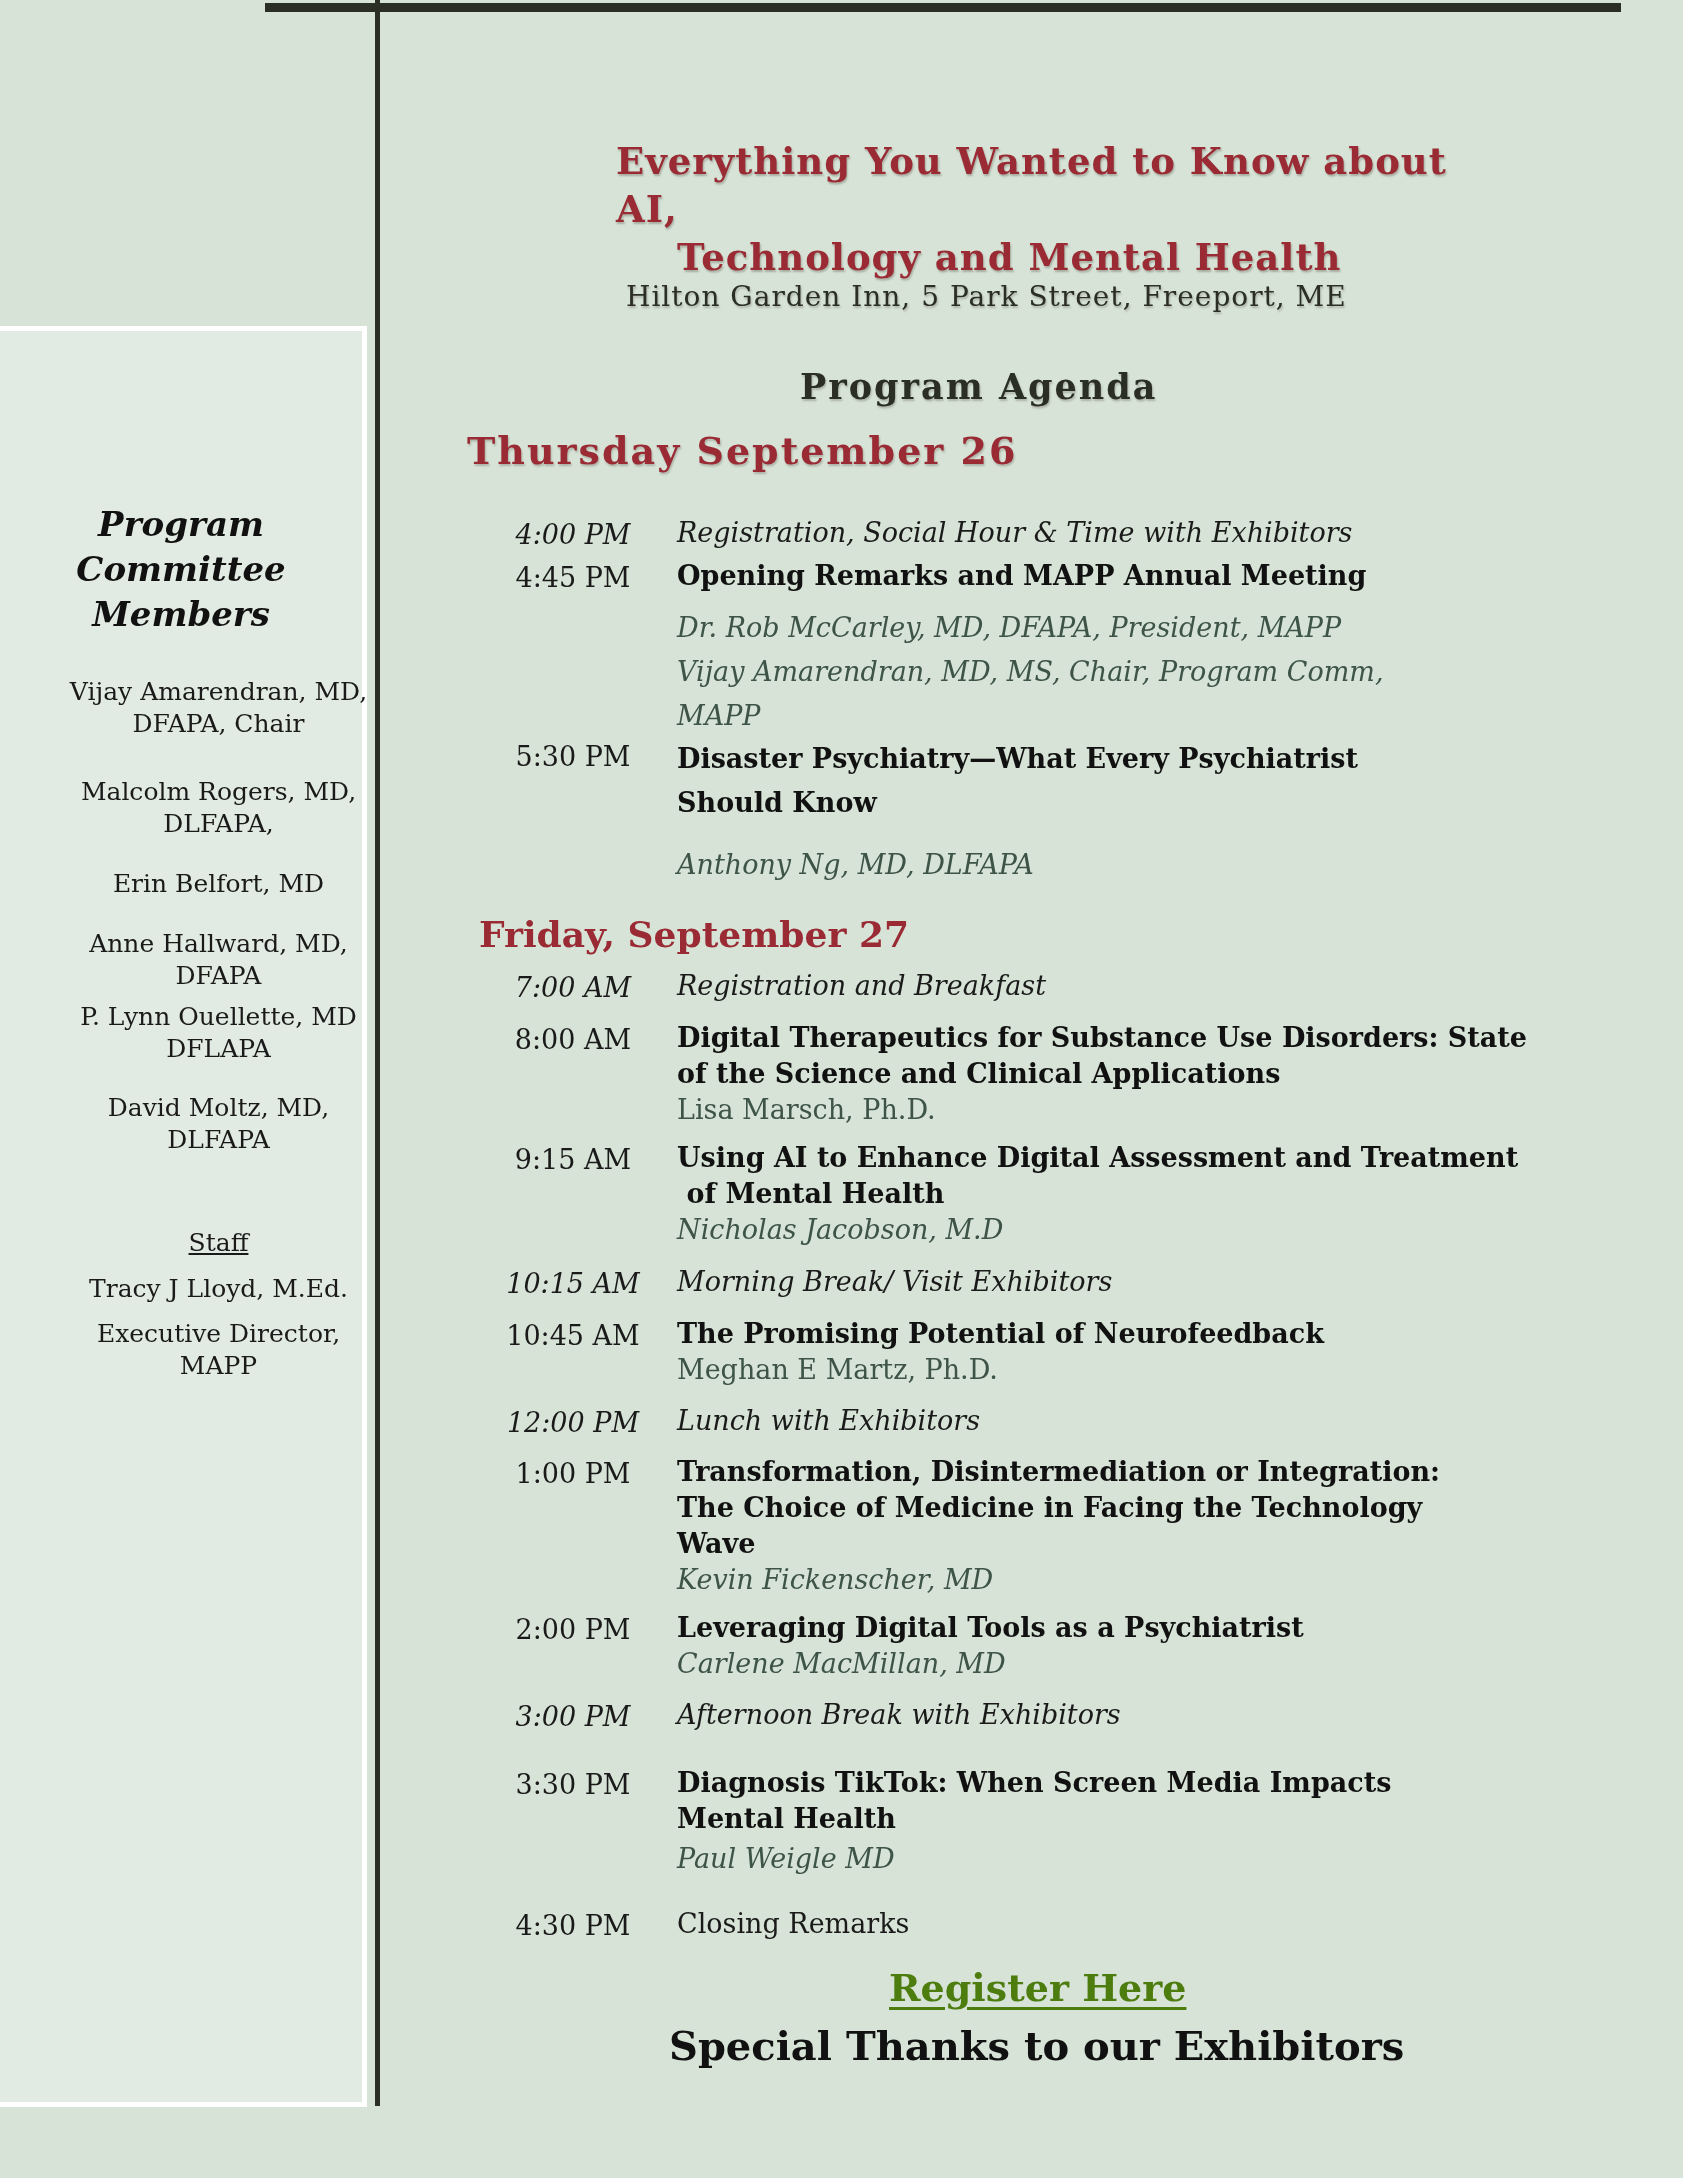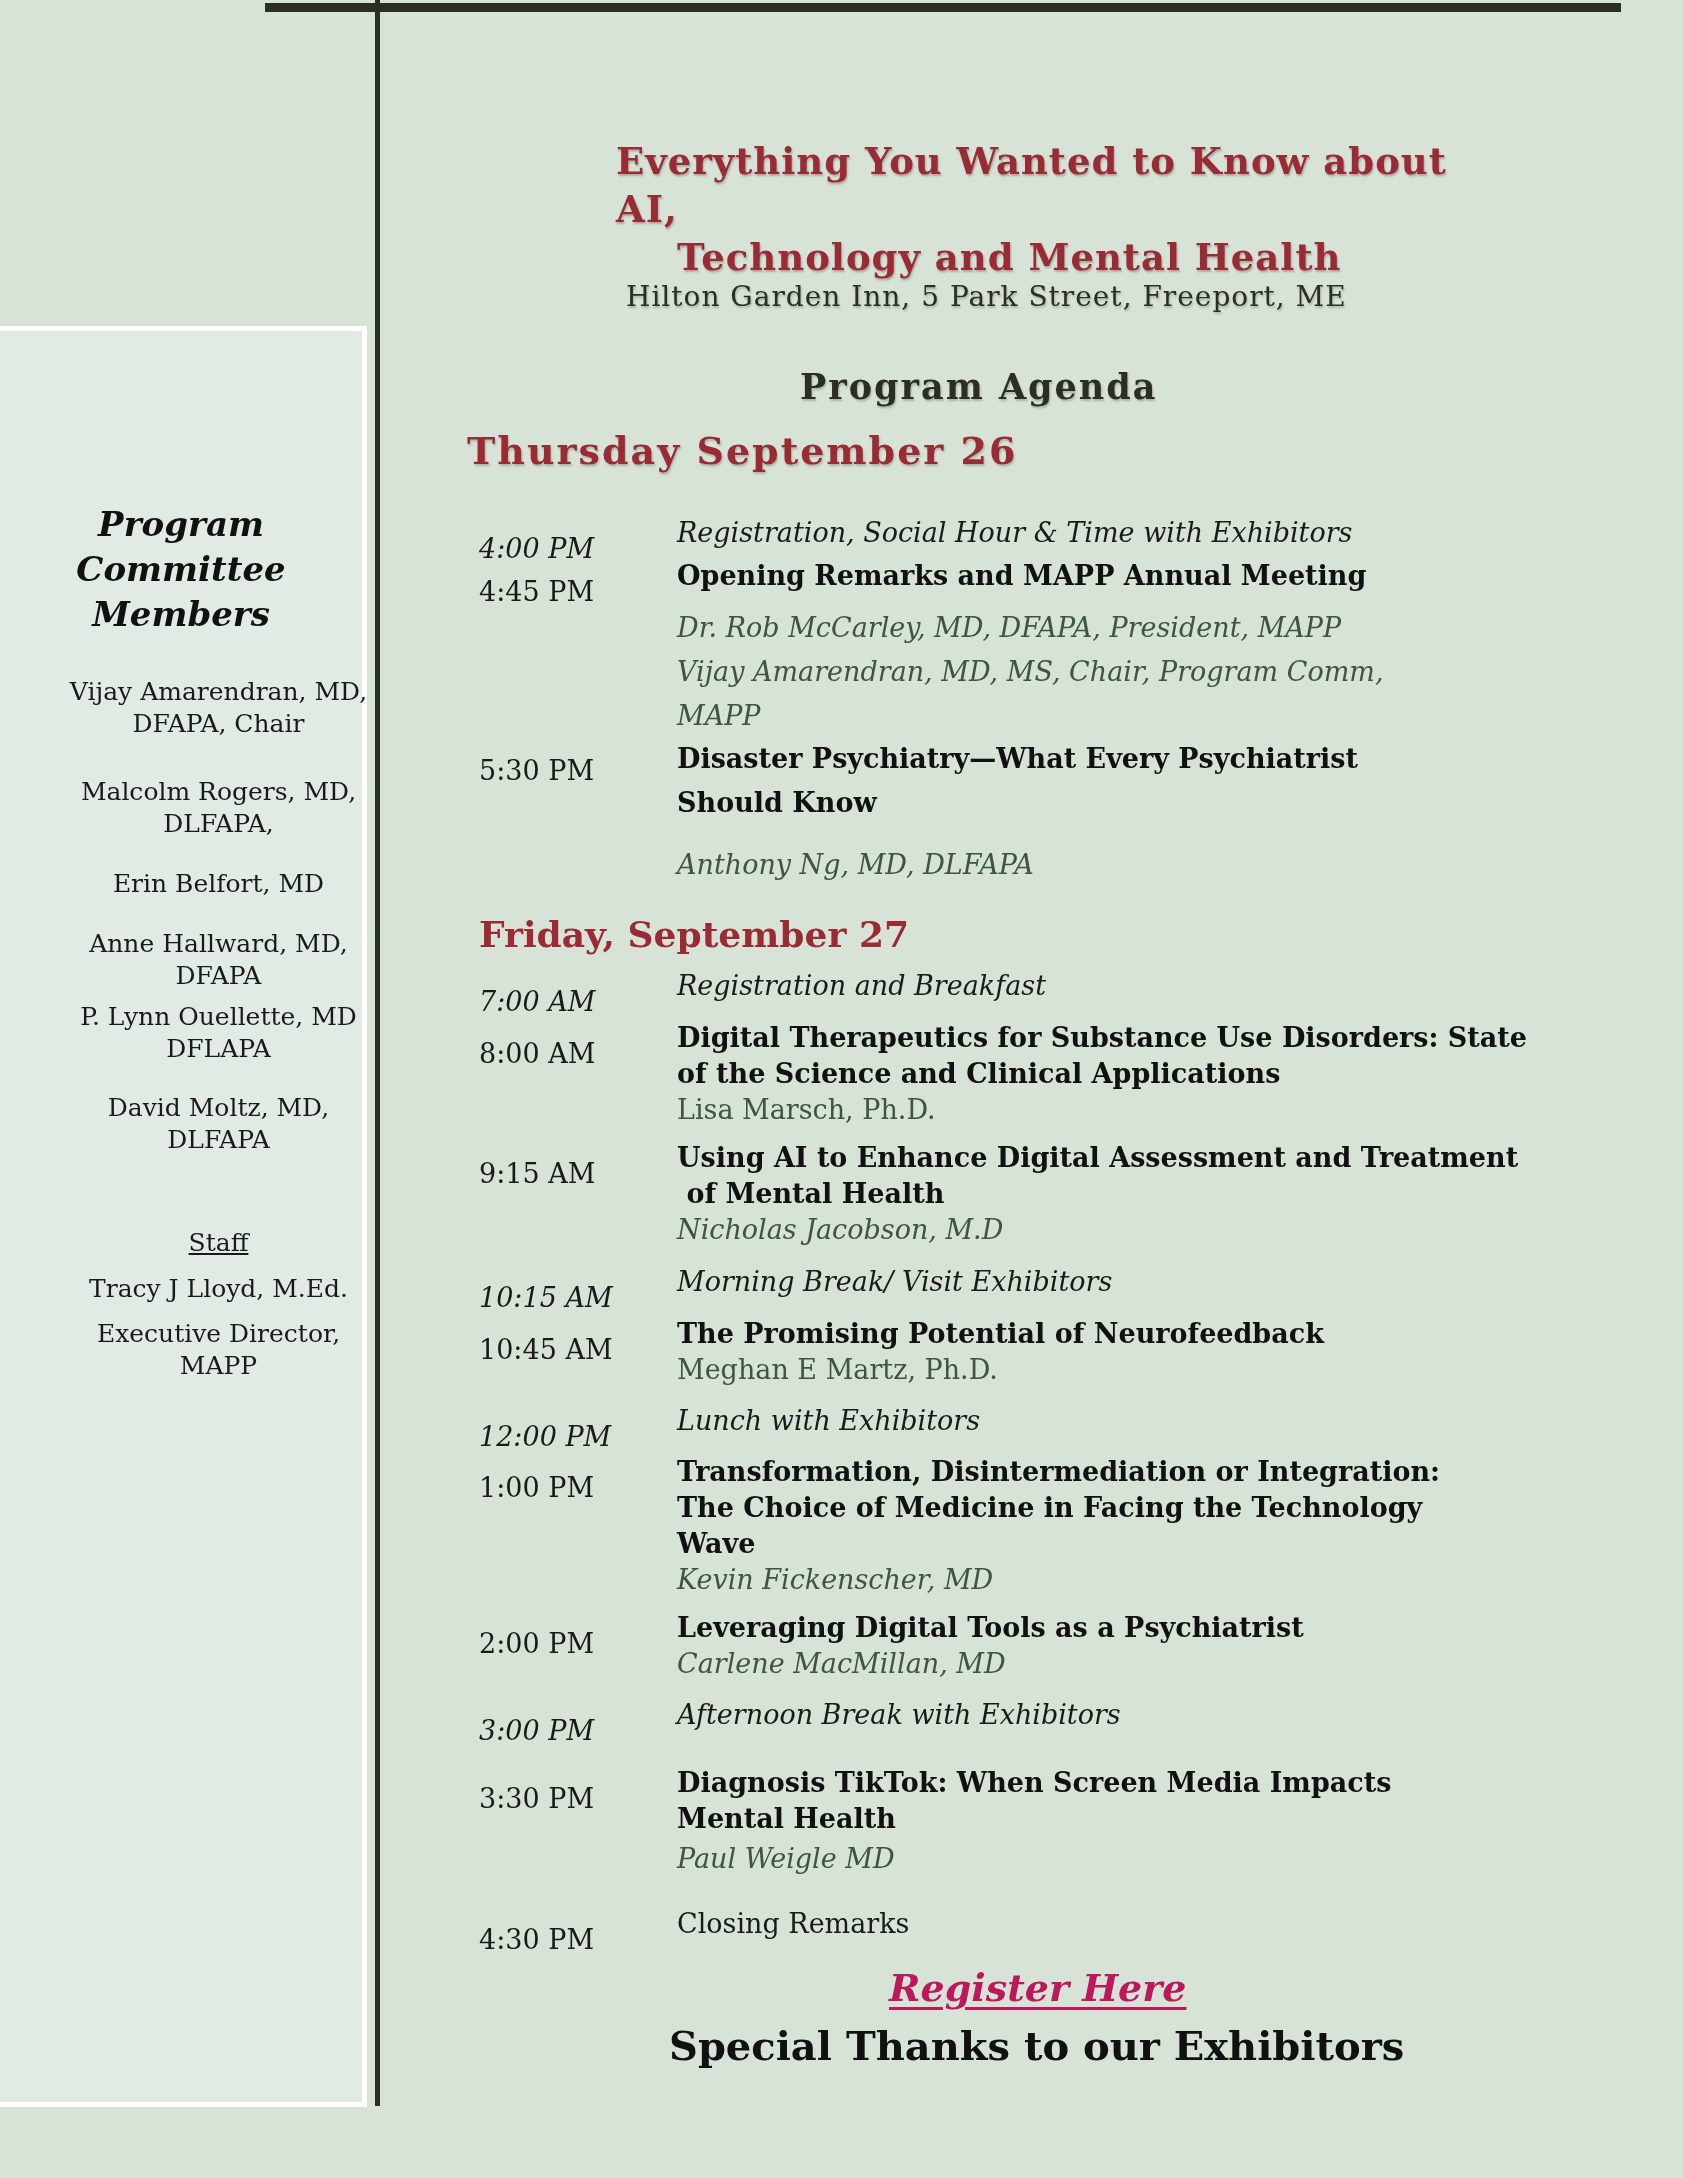--- a/index.html
+++ b/index.html
@@ -74,23 +74,23 @@
   .day-heading {
     position: absolute;
     font-family: "DejaVu Serif", serif;
     font-weight: bold; color: #9a2a33;
   }
   .day-thu { left: 467px; top: 428px; font-size: 38px; letter-spacing: 2px; text-shadow: 1px 2px 2px rgba(80,70,60,0.3); }
   .day-fri { left: 479px; top: 913px; font-size: 36px; }
 
   .row { position: absolute; left: 479px; width: 1109px; }
   .time {
-    position: absolute; left: 0; top: 16px; width: 188px;
-    font-family: "DejaVu Serif", serif;
-    font-size: 27px; line-height: 36px; color: #1a1a1a;
+    position: absolute; left: 0; top: 2px; width: 188px;
+    font-family: "DejaVu Serif", serif;
+    font-size: 27px; line-height: 36px; color: #1a1a1a; text-align: center;
   }
   .time.it { font-style: italic; }
   .entry { position: absolute; left: 198px; top: 0; width: 891px; }
   .session {
     font-family: "DejaVu Serif", serif;
     font-weight: bold; font-size: 27px; color: #111;
   }
   .plain {
     font-family: "DejaVu Serif", serif;
     font-size: 27px; line-height: 36px; color: #1a1a1a;
@@ -101,26 +101,25 @@
     font-size: 27px; color: #3d5446;
   }
   .speaker.it { font-style: italic; }
   .loose { line-height: 44px; }
   .tight { line-height: 36px; }
 
   .register {
     position: absolute; left: 889px; top: 1965px;
     font-family: "DejaVu Serif", serif;
     font-weight: bold; font-size: 38px;
-    color: #be185d;
+    color: #4d7c0f;
     text-decoration: underline;
     text-decoration-thickness: 3px;
     text-underline-offset: 6px;
     cursor: pointer;
-    font-style: italic;
   }
   .thanks {
     position: absolute; left: 669px; top: 2022px;
     font-family: "DejaVu Serif", serif;
     font-weight: bold; font-size: 40px; color: #111;
   }
 </style>
 </head>
 <body>
 

